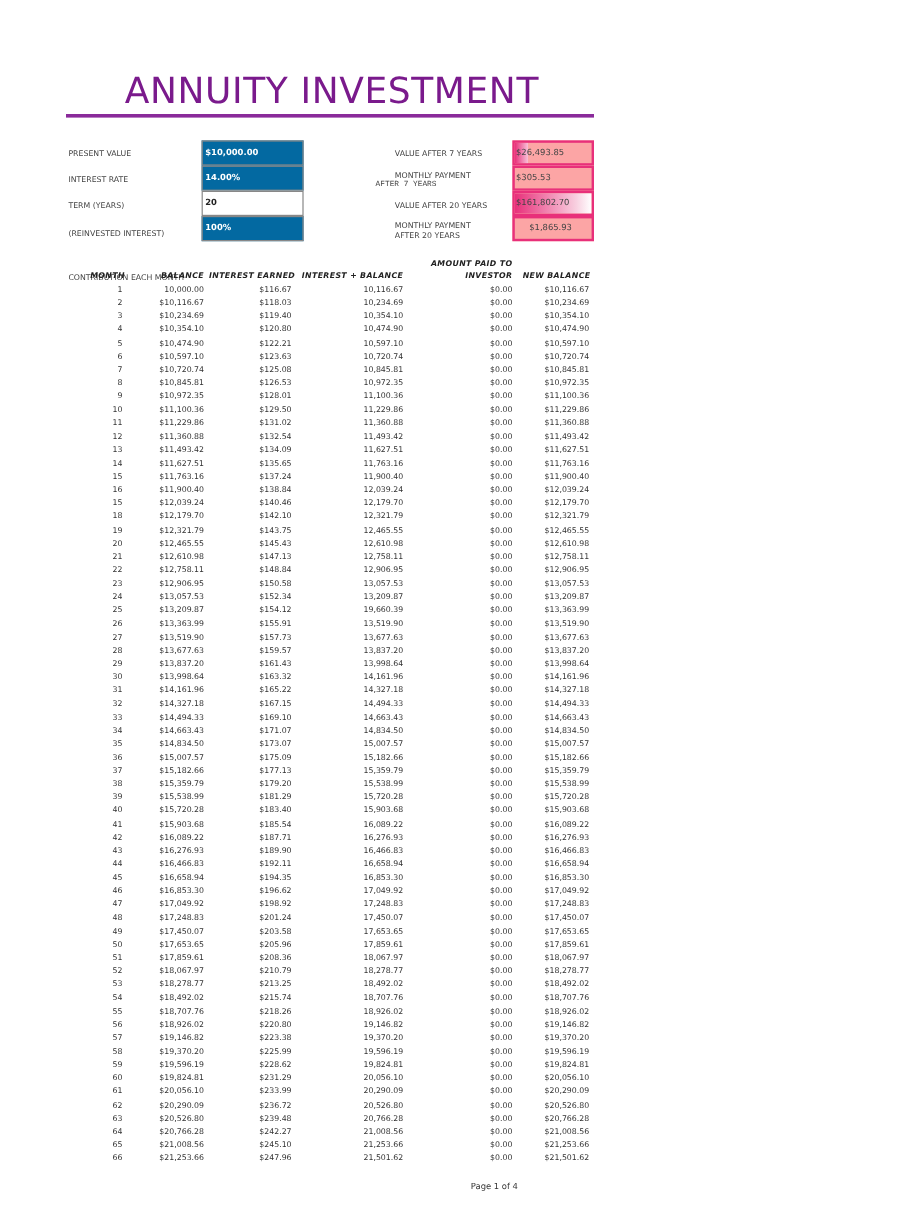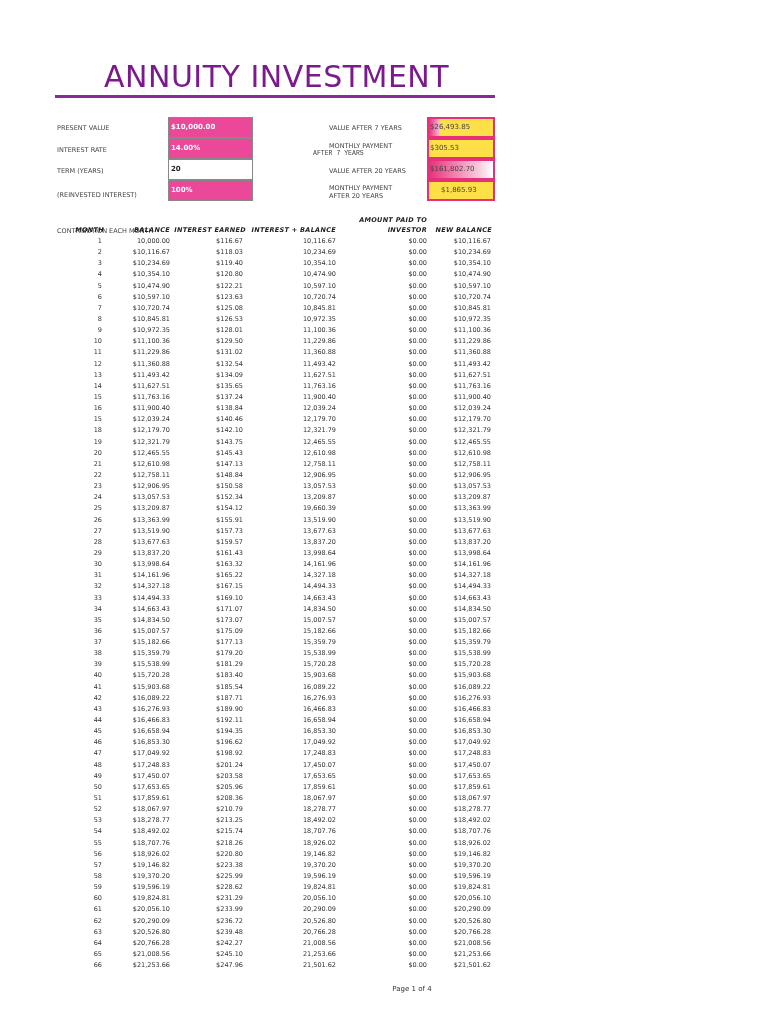--- a/index.html
+++ b/index.html
@@ -17,33 +17,33 @@
       background: #8a2a9a;
     }
 
     .inputs { position: absolute; left: 57px; top: 117px; }
     .in-label {
       position: absolute; font-size: 6.5px; color: #444; line-height: 8px;
       white-space: nowrap;
     }
     .in-box {
       position: absolute; left: 111px; width: 85px; height: 21px;
-      border: 1px solid #888; background: #ec4899; color: #fff;
+      border: 1px solid #888; background: #0369a1; color: #fff;
       font-size: 7px; font-weight: bold; line-height: 19px; padding-left: 2px;
     }
     .in-box.white { background: #fff; color: #222; }
 
     .outputs { position: absolute; left: 330px; top: 117px; }
     .out-label {
       position: absolute; right: 0; width: 98px; text-align: left;
       font-size: 6.5px; color: #444; line-height: 8px;
     }
     .out-box {
       position: absolute; left: 97px; width: 68px; height: 21px;
-      border: 2px solid #e8307a; background: #fde047; color: #444;
+      border: 2px solid #e8307a; background: #fca5a5; color: #444;
       font-size: 7px; line-height: 17px; padding-left: 1px; white-space: nowrap;
       overflow: hidden;
     }
     .out-box .bar { position: absolute; left: 0; top: 0; bottom: 0; }
     .out-box span { position: relative; }
 
     .table-head { position: absolute; left: 0; top: 214px; width: 768px; height: 22px; }
     .th {
       position: absolute; font-size: 6.5px; font-weight: bold; font-style: italic;
       color: #222; text-align: right; line-height: 8px; white-space: nowrap;

